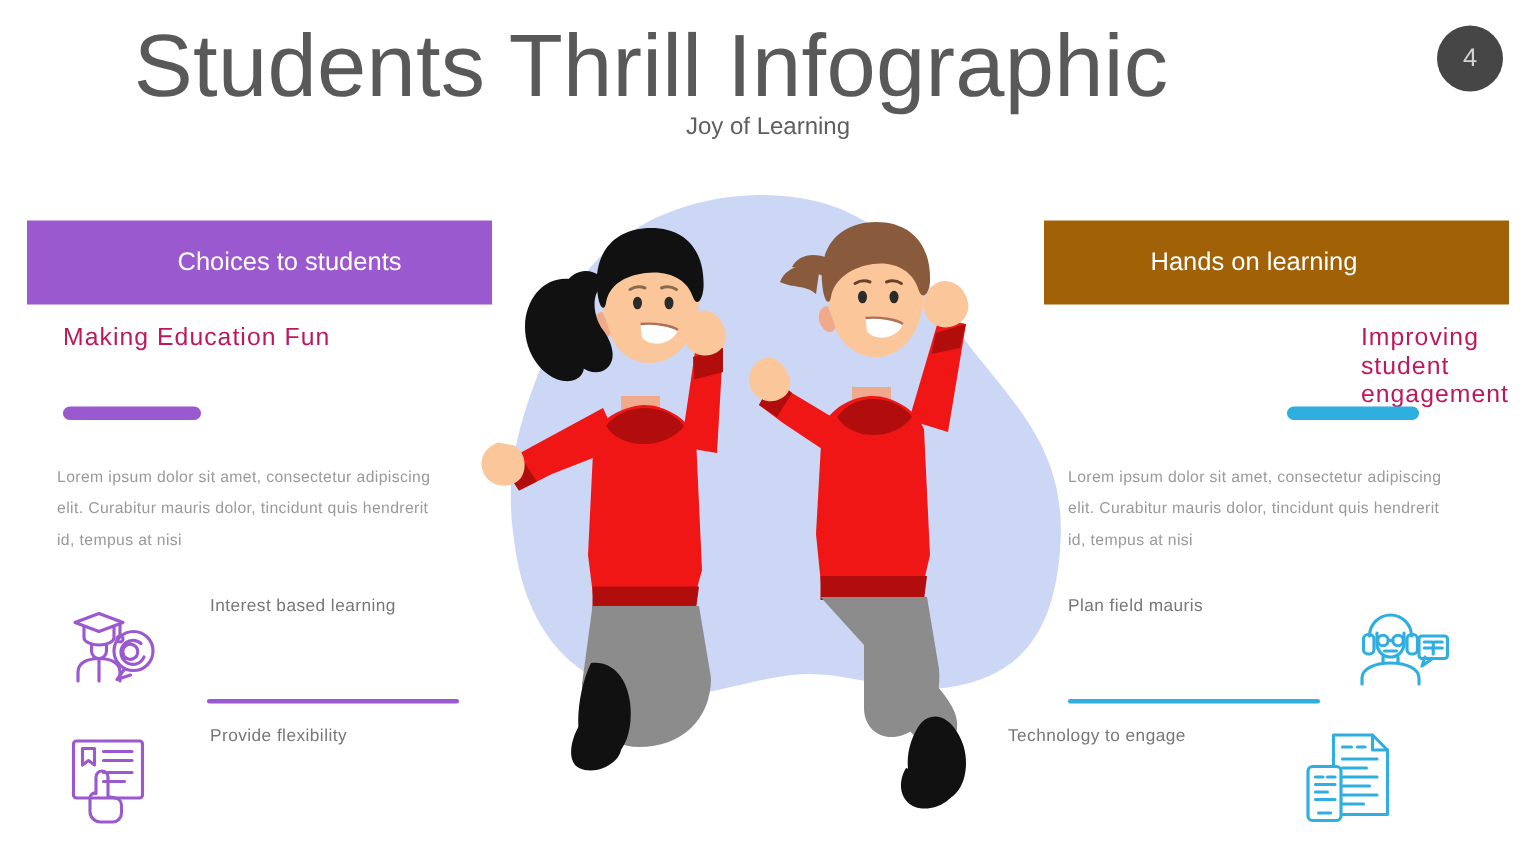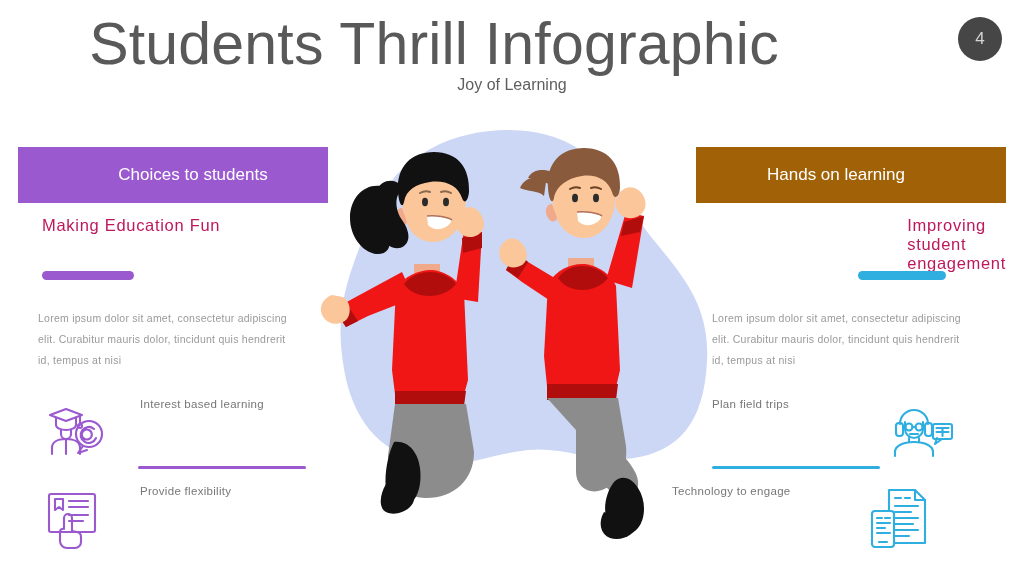--- a/index.html
+++ b/index.html
@@ -203,21 +203,21 @@
 </div>
 
 <div class="col-bar" id="bar-right">
   <span>Hands on learning</span>
 </div>
 <div class="col-head" id="head-right">Improving student  engagement</div>
 <div class="pill" id="pill-right"></div>
 <div class="col-body" id="body-right">Lorem ipsum dolor sit amet, consectetur adipiscing elit. Curabitur mauris dolor, tincidunt quis hendrerit id, tempus at nisi</div>
 
 <div class="feature" id="feat-r1">
-  <span class="feature-label">Plan field trips</span>
+  <span class="feature-label">Plan field mauris</span>
   <span class="feature-icon">
     <svg viewBox="0 0 66 66" width="66" height="66" fill="none" stroke="#2faee0" stroke-width="2.1" stroke-linecap="round" stroke-linejoin="round">
       <path d="M11 26 a14 14 0 0 1 28 0"></path>
       <rect x="7" y="25" width="7" height="13" rx="3"></rect>
       <rect x="36" y="25" width="7" height="13" rx="3"></rect>
       <path d="M16 24 v7 a9 9 0 0 0 18 0 v-7"></path>
       <circle cx="20" cy="29" r="3.5"></circle>
         <circle cx="30" cy="29" r="3.5"></circle>
       <path d="M23.5 29 h3"></path>
       <path d="M21 36 h8"></path>

